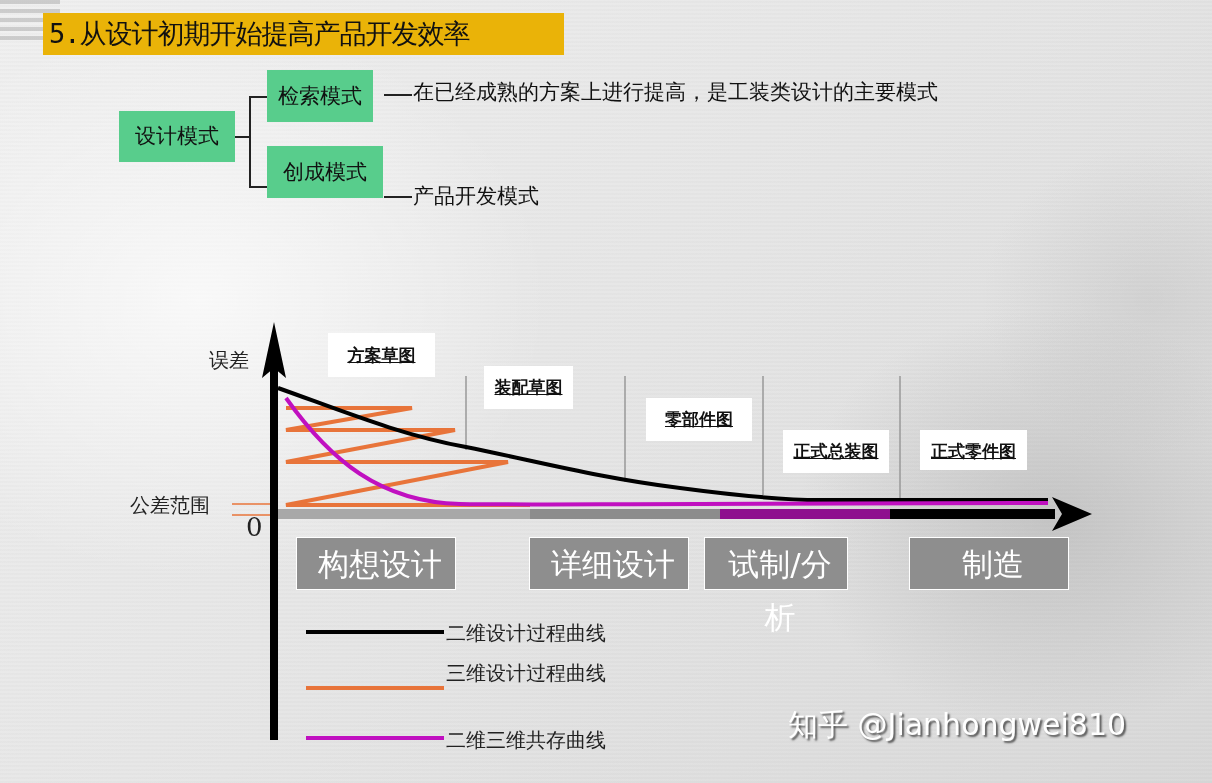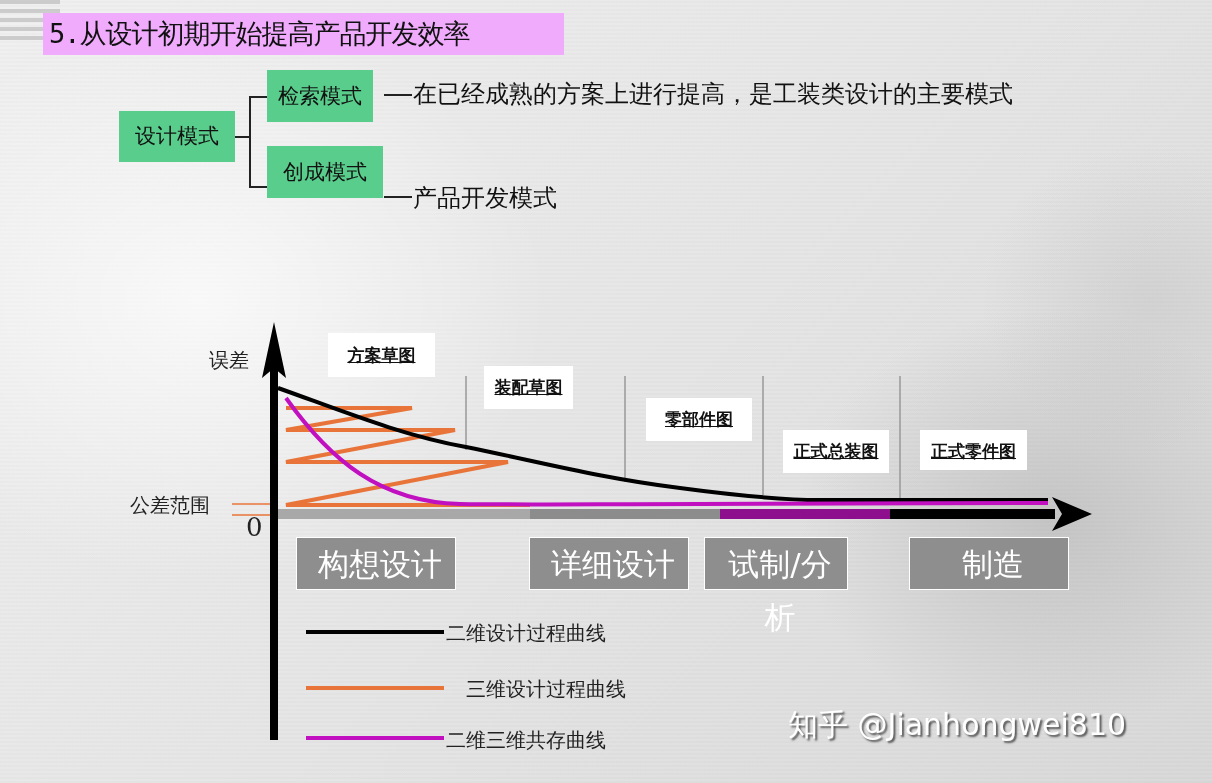--- a/index.html
+++ b/index.html
@@ -17,31 +17,31 @@
       repeating-linear-gradient(0deg, rgba(0,0,0,0.015) 0 2px, rgba(255,255,255,0.02) 2px 4px),
       linear-gradient(135deg, #f0f0f0 0%, #e6e6e6 50%, #d8d8d8 100%);
   }
   .corner-stripes {
     position:absolute; left:0; top:0; width:60px; height:40px;
     background: repeating-linear-gradient(180deg, #bdbdbd 0 4px, transparent 4px 9px);
     opacity:0.7;
   }
   .title {
     position:absolute; left:43px; top:13px; width:521px; height:42px;
-    background:#f0abfc; color:#111;
+    background:#eab308; color:#111;
     font-size:27px; line-height:42px; padding-left:6px; box-sizing:border-box;
     font-family:"DejaVu Sans Mono", "Liberation Mono", monospace;
     letter-spacing:-1px;
   }
   .gbox {
     position:absolute; background:#58cd8c; color:#111;
     font-size:21px; text-align:center; box-sizing:border-box;
   }
   .note {
-    position:absolute; font-size:24px; color:#111; white-space:nowrap;
+    position:absolute; font-size:21px; color:#111; white-space:nowrap;
   }
   .hline { position:absolute; height:1.5px; background:#222; }
   .vline { position:absolute; width:1.5px; background:#222; }
   .cyan {
     position:absolute; background:#ffffff; color:#111; font-weight:bold;
     font-size:17px; text-align:center; box-sizing:border-box;
     font-family:"DejaVu Sans", "Liberation Sans", sans-serif;
     text-decoration:underline;
   }
   .stage {
@@ -122,16 +122,16 @@
 <div class="cyan" style="left:646px;top:398px;width:106px;height:43px;line-height:43px;">零部件图</div>
 <div class="cyan" style="left:783px;top:430px;width:106px;height:43px;line-height:43px;">正式总装图</div>
 <div class="cyan" style="left:920px;top:430px;width:107px;height:40px;line-height:43px;">正式零件图</div>
 
 <div class="stage" style="left:296px;width:160px;">构想设计</div>
 <div class="stage" style="left:529px;width:160px;">详细设计</div>
 <div class="stage" style="left:704px;width:144px;">试制/分析</div>
 <div class="stage" style="left:909px;width:160px;">制造</div>
 
 <div class="legend-text" style="left:446px;top:620px;">二维设计过程曲线</div>
-<div class="legend-text" style="left:446px;top:676px;margin-left:20px;">三维设计过程曲线</div>
+<div class="legend-text" style="left:446px;top:660px;">三维设计过程曲线</div>
 <div class="legend-text" style="left:446px;top:727px;">二维三维共存曲线</div>
 
 <div class="watermark">知乎 @Jianhongwei810</div>
 
 </body></html>

